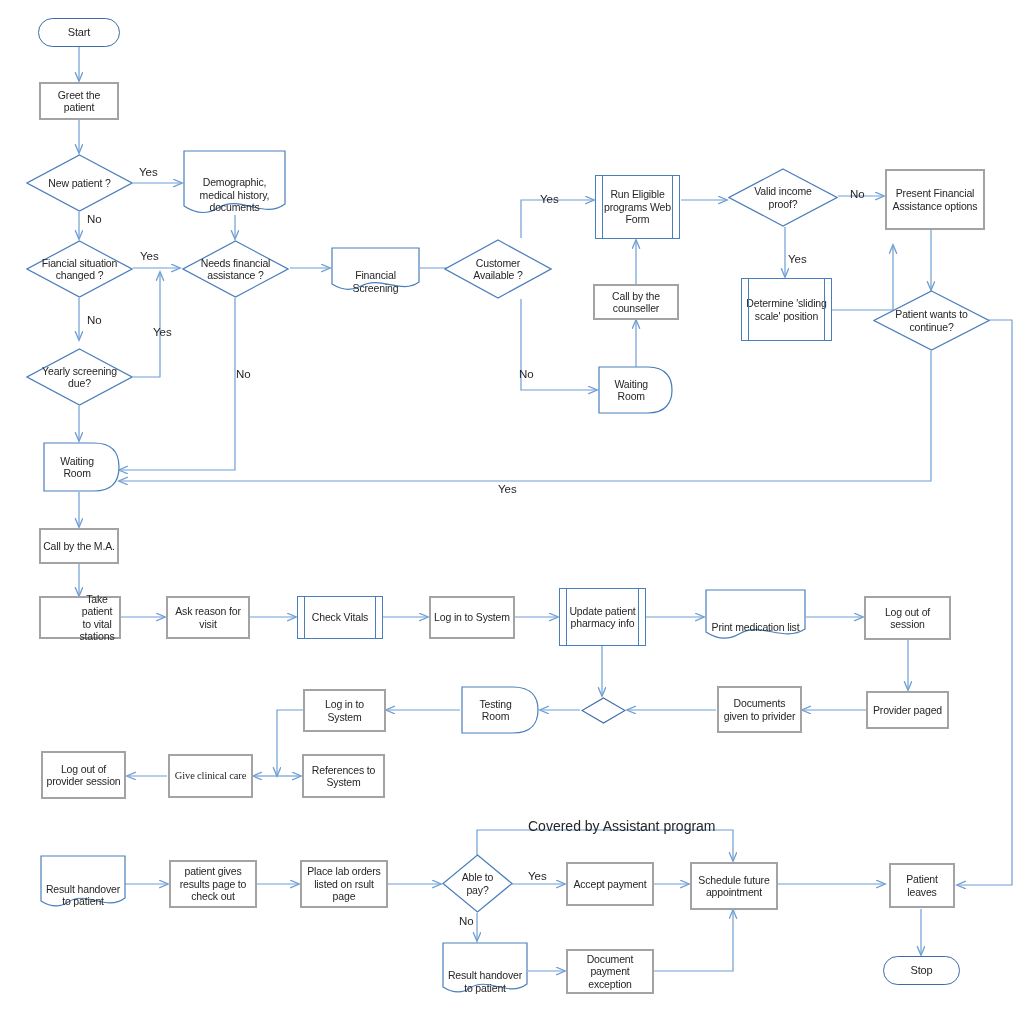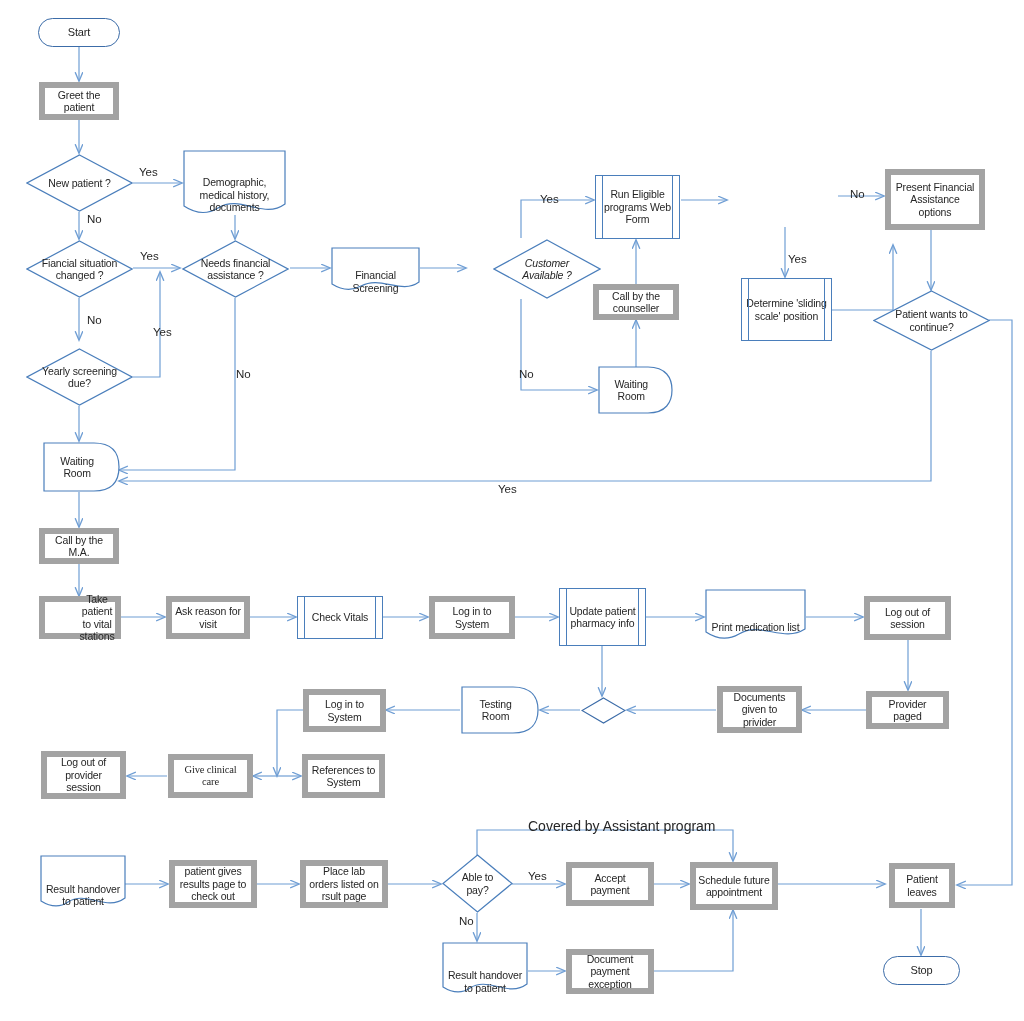--- a/index.html
+++ b/index.html
@@ -3,21 +3,21 @@
 <meta charset="utf-8">
 <style>
   html,body{margin:0;padding:0;background:#ffffff;}
   body{width:1024px;height:1021px;font-family:"Liberation Sans",sans-serif;}
   #canvas{position:relative;width:1024px;height:1021px;overflow:hidden;background:#fff;}
   svg#edges{position:absolute;left:0;top:0;width:1024px;height:1021px;}
   .node{position:absolute;box-sizing:border-box;display:flex;align-items:center;
         justify-content:center;text-align:center;color:#262626;font-size:10.5px;
         line-height:12.5px;letter-spacing:-0.15px;}
   .node span{display:block;padding:0 2px;}
-  .proc{border:6px solid #a3a3a3;background:#fff;align-items:center;}
+  .proc{border:2px solid #a3a3a3;background:#fff;align-items:center;}
   .term{border:1px solid #3c6ca8;background:#fff;border-radius:16px;font-size:11px;}
   .pre{border:1px solid #4a7ebb;background:#fff;}
   .pre::before,.pre::after{content:"";position:absolute;top:-1px;bottom:-1px;
         width:0;border-left:1px solid #4a7ebb;}
   .pre::before{left:6px;}
   .pre::after{right:6px;}
   .dia{background:transparent;}
   .dia .shp{position:absolute;left:0;top:0;width:100%;height:100%;}
   .dia .txt{position:relative;z-index:2;width:74%;}
   .docn{background:transparent;}
@@ -190,21 +190,21 @@
     <span class="txt">Needs financial assistance ?</span>
   </div>
 
   <div class="node docn" style="left:331px;top:247px;width:89px;height:45px;">
     <svg class="shp" viewBox="0 0 89 45" preserveAspectRatio="none">
       <path d="M1,1 L88,1 L88,35 C70,48 50,28 30,39 C19,45 9,42 1,37 Z" fill="#fff" stroke="#4a7ebb" stroke-width="1.2"></path>
     </svg>
     <span class="txt">Financial Screening</span>
   </div>
 
-  <div class="node dia" style="left:493px;top:239px;width:108px;height:60px;font-style:italic;">
+  <div class="node dia" style="left:444px;top:239px;width:108px;height:60px;">
     <svg class="shp" viewBox="0 0 108 60" preserveAspectRatio="none">
       <polygon points="54,1 107,30 54,59 1,30" fill="#fff" stroke="#4a7ebb" stroke-width="1.2"></polygon>
     </svg>
     <span class="txt">Customer Available ?</span>
   </div>
 
   <div class="node pre" style="left:595px;top:175px;width:85px;height:64px;">
     <span>Run Eligible programs Web Form</span>
   </div>
 
@@ -212,20 +212,26 @@
     <span>Call by the counseller</span>
   </div>
 
   <div class="node delay" style="left:598px;top:366px;width:75px;height:48px;">
     <svg class="shp" viewBox="0 0 75 48" preserveAspectRatio="none">
       <path d="M1,1 L50,1 C68,1 74,12 74,24 C74,36 68,47 50,47 L1,47 Z" fill="#fff" stroke="#4a7ebb" stroke-width="1.2"></path>
     </svg>
     <span class="txt">Waiting Room</span>
   </div>
 
+  <div class="node dia" style="left:728px;top:168px;width:110px;height:59px;">
+    <svg class="shp" viewBox="0 0 110 59" preserveAspectRatio="none">
+      <polygon points="55,1 109,29.5 55,58 1,29.5" fill="#fff" stroke="#4a7ebb" stroke-width="1.2"></polygon>
+    </svg>
+    <span class="txt">Valid income proof?</span>
+  </div>
 
   <div class="node proc" style="left:885px;top:169px;width:100px;height:61px;">
     <span>Present Financial Assistance options</span>
   </div>
 
   <div class="node pre" style="left:741px;top:278px;width:91px;height:63px;">
     <span>Determine 'sliding scale' position</span>
   </div>
 
   <div class="node dia" style="left:873px;top:290px;width:117px;height:61px;">

